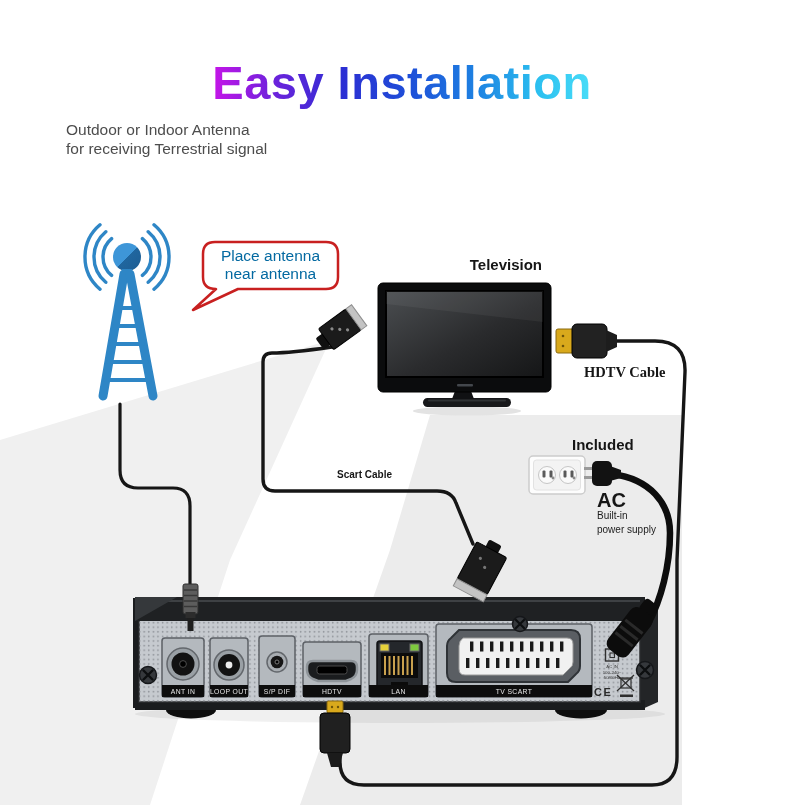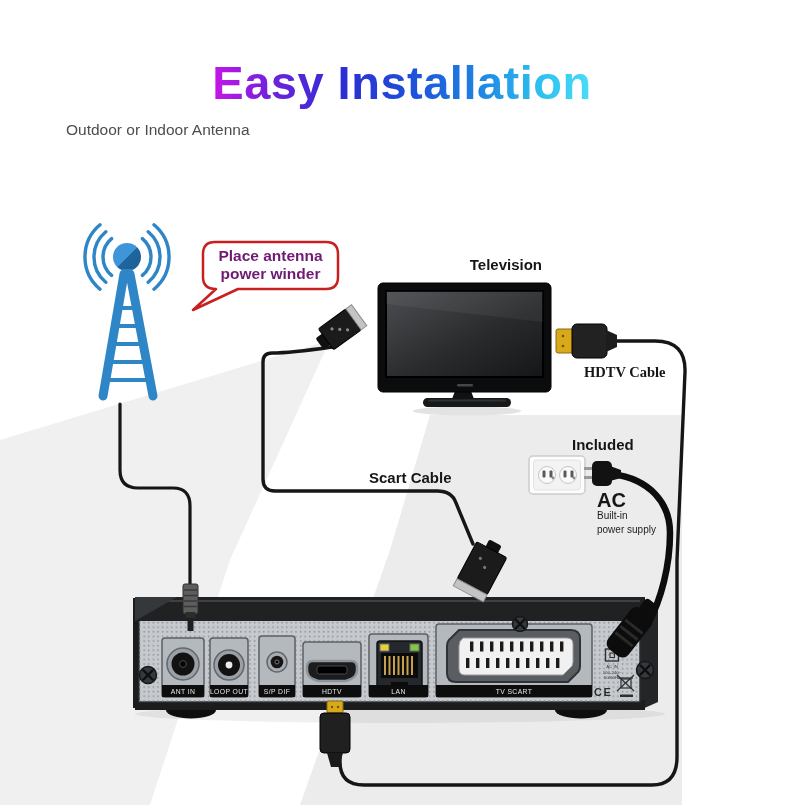--- a/index.html
+++ b/index.html
@@ -2,25 +2,25 @@
 <html><head>
 <meta charset="utf-8">
 <style>
   html,body{margin:0;padding:0;background:#fff;}
   .stage{position:relative;width:805px;height:805px;background:#ffffff;overflow:hidden;
          font-family:"Liberation Sans", sans-serif;}
   .scene{position:absolute;left:0;top:0;z-index:1;}
   .overlay{position:absolute;z-index:3;pointer-events:none;}
   .note{left:66px;top:120px;font-size:15.5px;line-height:19px;color:#4d4d4d;}
   .bubble-text{left:203px;top:247px;width:135px;text-align:center;
-               font-size:15.5px;line-height:18px;font-weight:bold;color:#701a75;}
+               font-size:15.5px;line-height:18px;font-weight:normal;color:#0369a1;}
   .lbl{font-weight:bold;color:#161616;}
   .lbl-television{left:402px;top:256px;width:140px;text-align:right;font-size:15px;}
   .lbl-hdtv-cable{left:584px;top:364px;font-size:14.5px;font-family:Liberation Serif, serif;}
-  .lbl-scart-cable{left:337px;top:469px;font-size:15px;margin-left:32px;}
+  .lbl-scart-cable{left:337px;top:469px;font-size:10px;}
   .lbl-adapter{left:572px;top:436px;font-size:15px;}
   .lbl-ac{left:597px;top:489px;font-size:20px;}
   .ac-note{left:597px;top:509px;font-size:10px;line-height:14px;color:#1c1c1c;}
 </style>
 </head>
 <body>
 
 <div class="stage">
 
 <svg class="scene" width="805" height="805" viewBox="0 0 805 805">
@@ -312,25 +312,26 @@
     <g stroke="#2a2a2a" stroke-width="3">
           <line x1="-11" y1="-8" x2="11" y2="-8"></line>
           <line x1="-11" y1="0" x2="11" y2="0"></line>
           <line x1="-11" y1="8" x2="11" y2="8"></line>
         </g>
   </g>
 </svg>
 
 <div class="overlay note">
   <div>Outdoor or Indoor Antenna</div>
+  <div>for receiving Terrestrial signal</div>
 </div>
 
 <div class="overlay bubble-text">
   <div>Place antenna</div>
-  <div>power winder</div>
+  <div>near antenna</div>
 </div>
 
 <div class="overlay lbl lbl-television">Television</div>
 <div class="overlay lbl lbl-hdtv-cable">HDTV Cable</div>
 <div class="overlay lbl lbl-scart-cable">Scart Cable</div>
 <div class="overlay lbl lbl-adapter">Included</div>
 <div class="overlay lbl lbl-ac">AC</div>
 <div class="overlay ac-note">
   <div>Built-in</div>
   <div>power supply</div>

